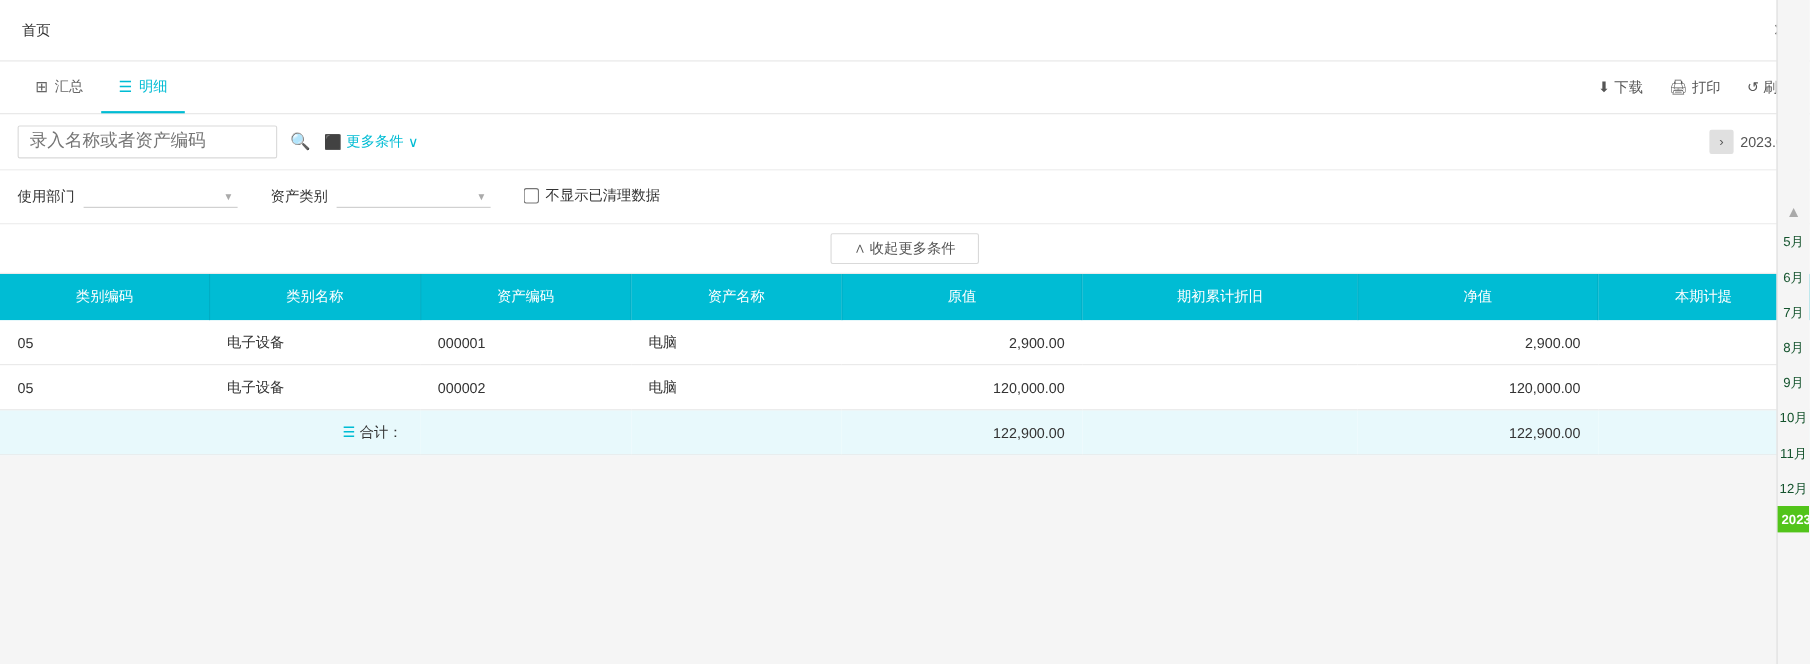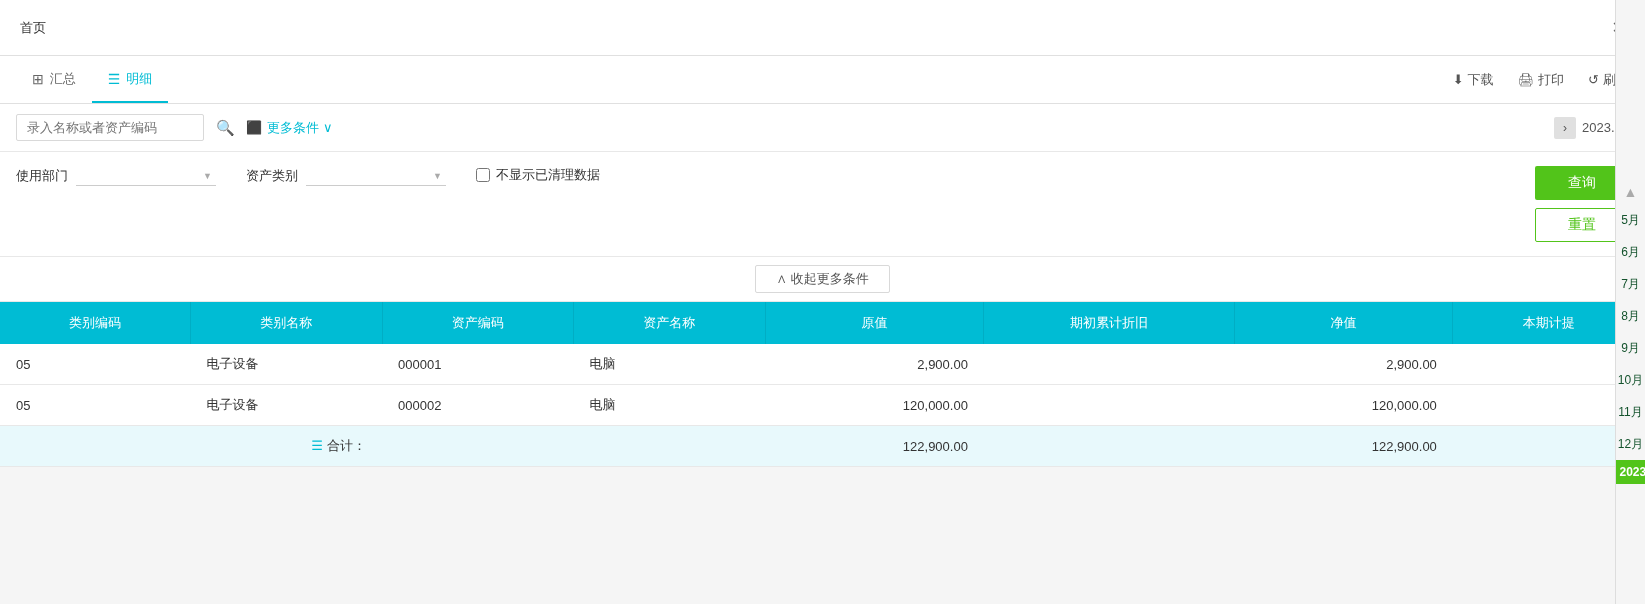--- a/index.html
+++ b/index.html
@@ -16,21 +16,21 @@
     .sub-tab-bar { display: flex; align-items: center; background: #fff; height: 48px; border-bottom: 1px solid #e0e0e0; padding: 0 16px; justify-content: space-between; }
     .sub-tabs { display: flex; align-items: flex-end; height: 100%; }
     .sub-tab { padding: 0 16px; height: 100%; display: flex; align-items: center; gap: 6px; cursor: pointer; font-size: 13px; color: #666; border-bottom: 2px solid transparent; }
     .sub-tab.active { color: #00bcd4; border-bottom: 2px solid #00bcd4; }
     .sub-tab-icon { font-size: 14px; }
     .toolbar-actions { display: flex; align-items: center; gap: 24px; font-size: 13px; color: #555; }
     .toolbar-btn { display: flex; align-items: center; gap: 4px; cursor: pointer; }
 
     
     .search-bar { background: #fff; padding: 10px 16px; display: flex; align-items: center; gap: 12px; border-bottom: 1px solid #e8e8e8; }
-    .search-input { border: 1px solid #d9d9d9; border-radius: 2px; padding: 5px 10px; font-size: 13px; width: 188px; outline: none; color: #aaa; }
+    .search-input { border: 1px solid #d9d9d9; border-radius: 2px; padding: 5px 10px; font-size: 16px; width: 236px; outline: none; color: #aaa; }
     .search-icon { color: #aaa; font-size: 15px; }
     .more-conditions { color: #00bcd4; display: flex; align-items: center; gap: 4px; cursor: pointer; font-size: 13px; }
     .arrow-btn { width: 22px; height: 22px; background: #e0e0e0; display: flex; align-items: center; justify-content: center; cursor: pointer; font-size: 12px; color: #555; border-radius: 2px; }
 
     
     .filter-area { background: #fff; padding: 14px 16px 0 16px; border-bottom: 1px solid #e8e8e8; }
     .filter-row { display: flex; align-items: flex-start; gap: 30px; margin-bottom: 14px; }
     .filter-item { display: flex; align-items: center; gap: 8px; }
     .filter-label { font-size: 13px; color: #333; white-space: nowrap; }
     .filter-select { border: none; border-bottom: 1px solid #ccc; padding: 2px 20px 2px 4px; font-size: 13px; outline: none; background: transparent; min-width: 140px; appearance: none; }
@@ -130,24 +130,20 @@
       <span class="filter-label">资产类别</span>
       <div class="filter-select-wrap">
         <select class="filter-select">
           <option value=""></option>
         </select>
       </div>
     </div>
     <div class="filter-checkbox-item">
       <input type="checkbox" class="filter-checkbox" style="">
       <span>不显示已清理数据</span>
-    </div>
-    <div class="filter-actions">
-      <button class="btn-query">查询</button>
-      <button class="btn-reset">重置</button>
     </div>
   </div>
 </div>
 
 <div class="collapse-bar">
   <button class="collapse-btn">∧ 收起更多条件</button>
 </div>
 
 <div class="main-content">
   <div class="content-area">

